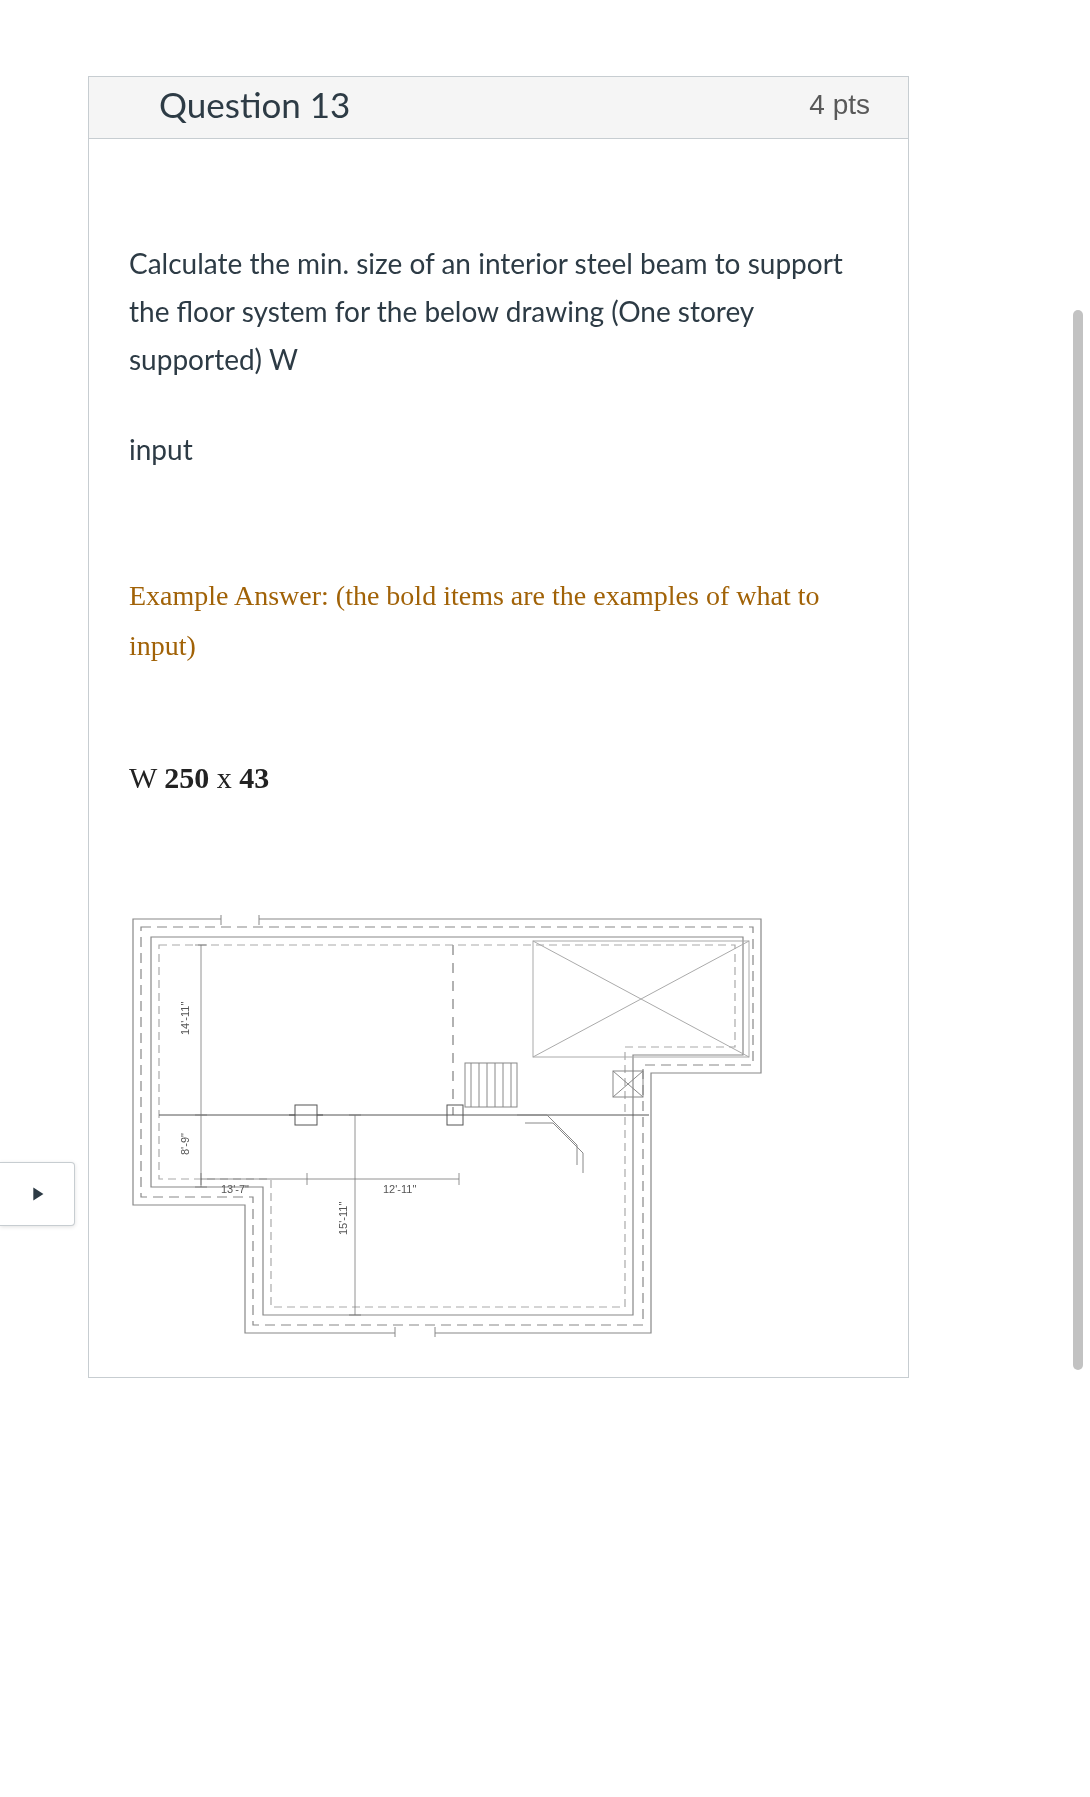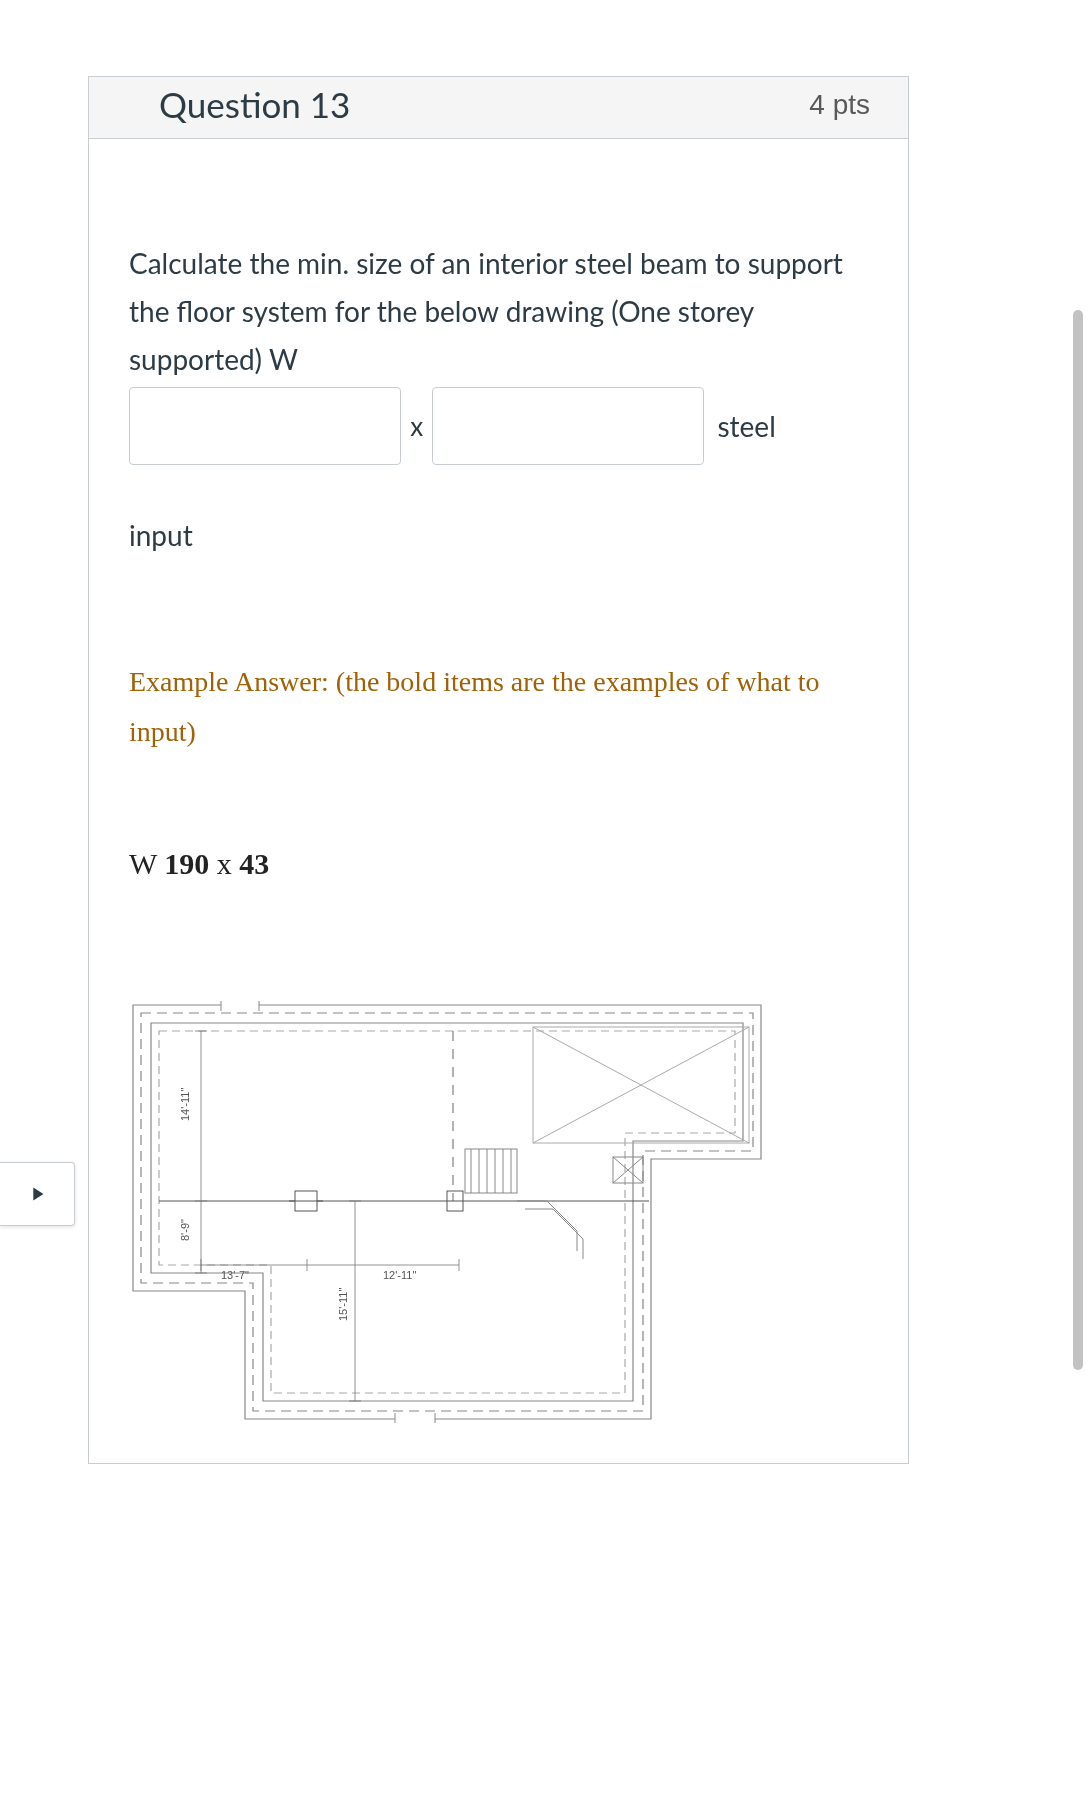--- a/index.html
+++ b/index.html
@@ -154,33 +154,27 @@
     <div class="card-header">
       <div class="q-title">Question 13</div>
       <div class="q-pts">4 pts</div>
     </div>
 
     <div class="card-body">
 
       <div class="prompt">
         <span>Calculate the min. size of an interior steel beam to support the floor system for the below drawing (One storey supported) W</span>
         <br>
-        <span class="inline-row">
-          <input class="blank" type="text" value="" style="">
-          <span class="sep-x">x</span>
-          <input class="blank" type="text" value="" style="">
-          <span class="after-text">steel</span>
-        </span>
         <div class="beam-line">input</div>
       </div>
 
       <div class="example-hdr">Example Answer: (the bold items are the examples of what to input)</div>
 
       <div class="example-ans">
-        <span>W </span><span class="b">190</span><span> x </span><span class="b">43</span>
+        <span>W </span><span class="b">250</span><span> x </span><span class="b">43</span>
       </div>
 
       <div class="diagram-wrap">
         <svg viewBox="0 0 636 422" width="636" height="422">
 
           <g stroke="#888" stroke-width="1.2" fill="none">
 
             <path d="M4 4 L632 4 L632 158 L522 158 L522 418 L116 418 L116 290 L4 290 Z"></path>
 
             <path d="M12 12 L624 12 L624 150 L514 150 L514 410 L124 410 L124 282 L12 282 Z" stroke-dasharray="10 6"></path>

